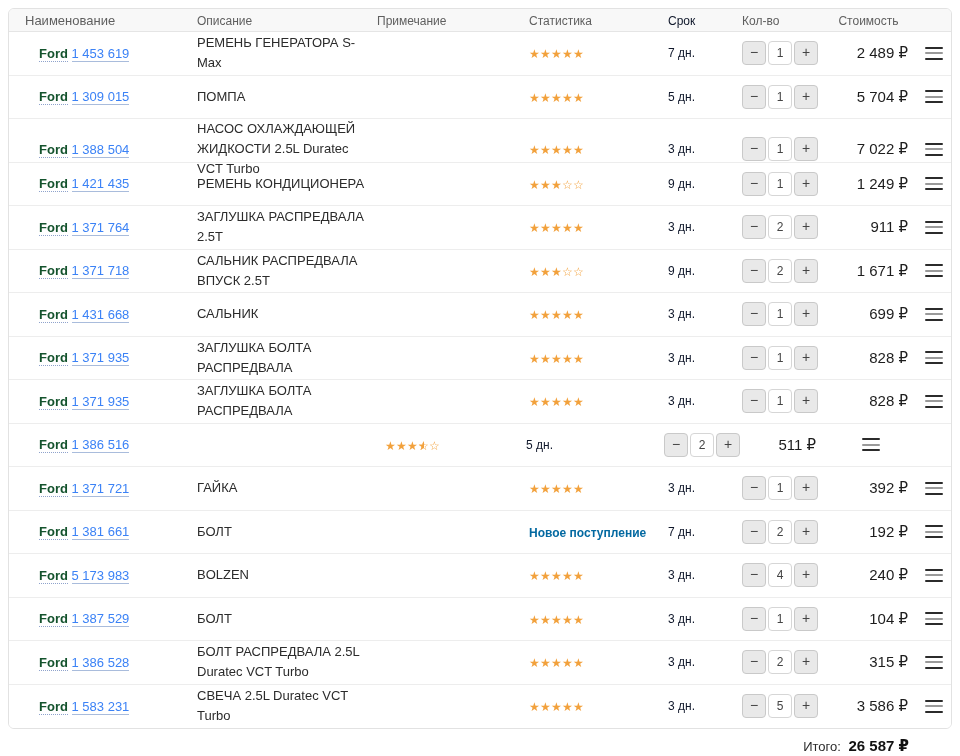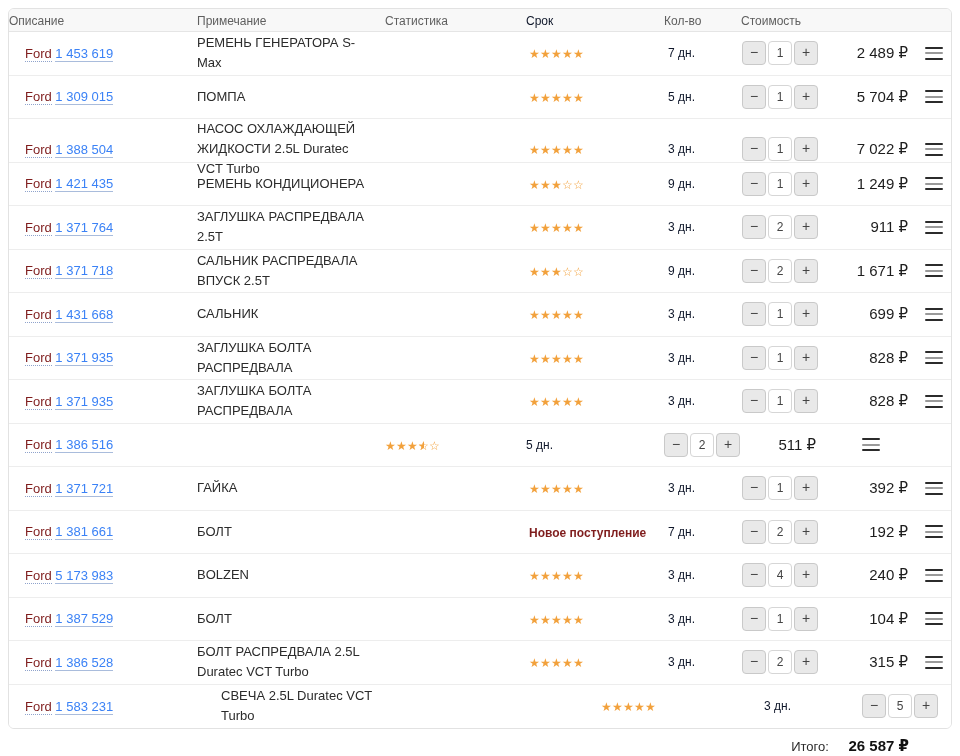--- a/index.html
+++ b/index.html
@@ -19,44 +19,44 @@
   }
   .header-row{
     background:#f8f8f8;height:23px;
     border-bottom:1px solid #e5e5e5;
     font-size:12px;color:#5f5f5f;
   }
   .header-row .cell{padding-top:1px;}
   .row{
     min-height:43.5px;height:43.5px;border-bottom:1px solid #ededed;background:#fff;
   }
-  .row:last-child{border-bottom:none;gap:24px;}
+  .row:last-child{border-bottom:none;}
   .cell{box-sizing:border-box;}
   .c-name{padding-left:16px;font-size:13px;white-space:nowrap;}
   .c-desc{font-size:13px;line-height:20px;color:#2b2b2b;padding-right:10px;}
   .c-note{font-size:13px;}
   .c-stats{padding-left:8px;}
   .c-term{padding-left:5px;font-size:12px;color:#0f172a;white-space:nowrap;}
   .c-qty{display:flex;align-items:center;gap:2px;padding-left:1px;}
   .c-price{text-align:right;padding-right:9px;font-size:15px;color:#1d1d1d;white-space:nowrap;}
   .c-icon{display:flex;justify-content:center;}
 
   .brand-link{
-    font-weight:normal;color:#7f1d1d;text-decoration:none;
-    border-bottom:1px dotted #8fa3cc;cursor:pointer;
+    font-weight:bold;color:#14532d;text-decoration:none;
+    border-bottom:1px dotted #8fa3cc;cursor:pointer;margin-left:14px;
   }
   .number-link{
     color:#3b82f6;text-decoration:none;border-bottom:1px solid #a9bcdc;cursor:pointer;
   }
 
   .stars{display:inline-block;white-space:nowrap;line-height:1;}
   .star{display:inline-block;width:11px;font-size:12px;color:#F2A13C;position:relative;text-align:left;}
   .star .sb{color:#F2A13C;}
   .star.half .sf{position:absolute;left:0;top:0;width:54%;overflow:hidden;color:#F2A13C;}
-  .stats-text{font-size:12px;font-weight:bold;color:#7f1d1d;}
+  .stats-text{font-size:12px;font-weight:bold;color:#0369a1;}
 
   .qty-btn{
     width:24px;height:24px;box-sizing:border-box;
     background:#e9e9e9;border:1px solid #c9c9c9;border-radius:4px;
     font-size:14px;color:#444;line-height:1;cursor:pointer;
     display:inline-flex;align-items:center;justify-content:center;
     font-family:"Liberation Sans","DejaVu Sans",sans-serif;padding:0 0 2px 0;
   }
   .qty-input{
     width:24px;height:24px;box-sizing:border-box;text-align:center;
@@ -66,33 +66,34 @@
   }
 
   .menu-icon{width:18px;height:13px;display:flex;flex-direction:column;justify-content:space-between;cursor:pointer;}
   .menu-icon .bar{height:2px;width:100%;background:#2b2b2b;border-radius:1px;}
   .menu-icon .bar.mid{background:#9a9a9a;}
 
   .total-bar{
     width:944px;margin:6px 8px 0 8px;box-sizing:border-box;
     text-align:right;padding-right:43px;font-size:13px;color:#2b2b2b;
   }
-  .total-bar b{font-size:15px;color:#111;margin-left:16px;}
+  .total-bar b{font-size:15px;color:#111;margin-left:4px;}
 </style>
 </head>
 <body>
 
 <div class="table-wrap">
   <div class="grid-row header-row">
+    <div class="cell c-name">Наименование</div>
     <div class="cell">Описание</div>
     <div class="cell">Примечание</div>
     <div class="cell c-stats">Статистика</div>
     <div class="cell c-term">Срок</div>
     <div class="cell" style="padding-left:1px;">Кол-во</div>
-    <div class="cell" style="text-align:left;padding-right:5px;">Стоимость</div>
+    <div class="cell" style="text-align:center;padding-right:5px;">Стоимость</div>
     <div class="cell"></div>
   </div>
   <div>
   <div class="grid-row row">
     <div class="cell c-name">
       <a class="brand-link">Ford</a>
       <a class="number-link">1 453 619</a>
     </div>
     <div class="cell c-desc">РЕМЕНЬ ГЕНЕРАТОРА S-Max</div>
     <div class="cell c-note"></div>

